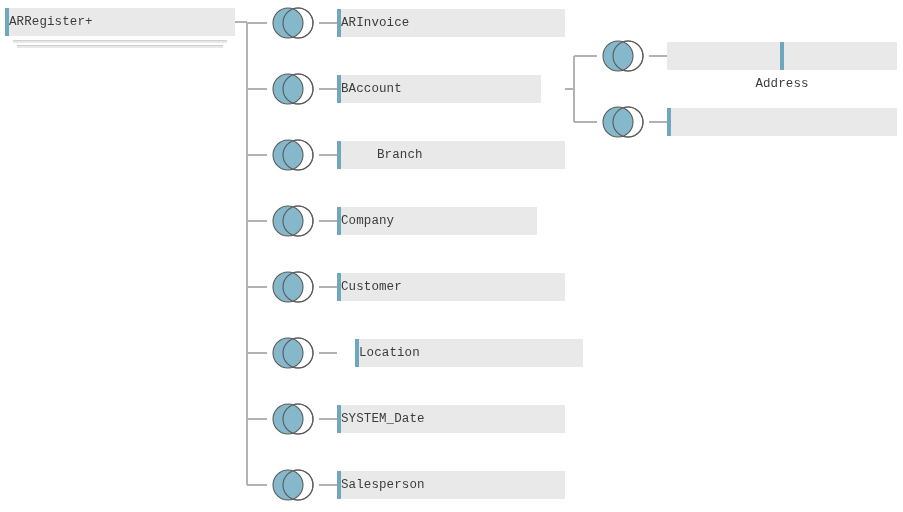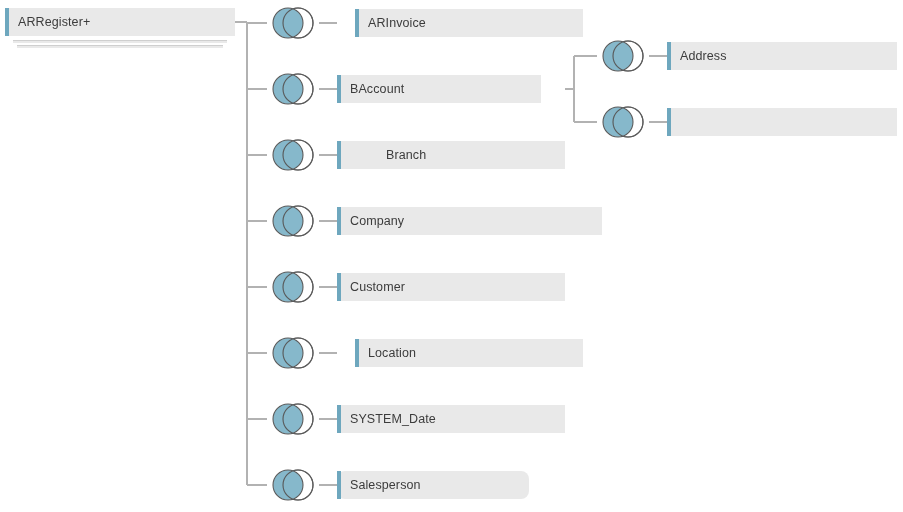--- a/index.html
+++ b/index.html
@@ -41,24 +41,24 @@
   }
   .node-accent {
     width: 4px;
     height: 28px;
     background: #6ea7be;
     flex: 0 0 auto;
   }
   .node-text {
     font-size: 12.5px;
     color: #3c3c3c;
-    padding-left: 9px;
     white-space: nowrap;
     line-height: 28px;
     letter-spacing: .1px;
+    font-family: Liberation Mono, monospace;
   }
 
   
   .root-stack {
     position: absolute;
     height: 3px;
     background: #e9e9e9;
     border-top: 1px solid #cfcfcf;
     box-sizing: border-box;
   }
@@ -108,21 +108,21 @@
         <div class="node-text">ARRegister+</div>
       </div>
       <div class="root-stack" style="left: 13px; top: 40px; width: 214px;"></div>
       <div class="root-stack" style="left: 17px; top: 45px; width: 206px;"></div>
       <div class="venn" style="left: 267px; top: 7px;"><svg width="52" height="32" viewBox="0 0 52 32" xmlns="http://www.w3.org/2000/svg">
           <circle cx="31" cy="16" r="15" fill="#ffffff" stroke="#5a5a5a" stroke-width="1.1"></circle>
           <circle cx="21" cy="16" r="15" fill="#7fb4c8" fill-opacity="0.95" stroke="#5a5a5a" stroke-width="1.1"></circle>
           <path d="M26 3.6 A15 15 0 0 0 26 28.4 A15 15 0 0 1 26 3.6 Z" fill="#7fb4c8" fill-opacity="0.55" stroke="none"></path>
           <circle cx="31" cy="16" r="15" fill="none" stroke="#5a5a5a" stroke-width="1.1"></circle>
         </svg></div>
-      <div class="node-bar" style="left: 337px; top: 9px; width: 228px; margin-left: 18px;">
+      <div class="node-bar" style="left: 337px; top: 9px; width: 228px;">
         <div class="node-accent"></div>
         <div class="node-text">ARInvoice</div>
       </div>
       <div class="venn" style="left: 267px; top: 73px;"><svg width="52" height="32" viewBox="0 0 52 32" xmlns="http://www.w3.org/2000/svg">
           <circle cx="31" cy="16" r="15" fill="#ffffff" stroke="#5a5a5a" stroke-width="1.1"></circle>
           <circle cx="21" cy="16" r="15" fill="#7fb4c8" fill-opacity="0.95" stroke="#5a5a5a" stroke-width="1.1"></circle>
           <path d="M26 3.6 A15 15 0 0 0 26 28.4 A15 15 0 0 1 26 3.6 Z" fill="#7fb4c8" fill-opacity="0.55" stroke="none"></path>
           <circle cx="31" cy="16" r="15" fill="none" stroke="#5a5a5a" stroke-width="1.1"></circle>
         </svg></div>
       <div class="node-bar" style="left: 337px; top: 75px; width: 204px;">
@@ -138,21 +138,21 @@
       <div class="node-bar" style="left: 337px; top: 141px; width: 228px; gap: 36px;">
         <div class="node-accent"></div>
         <div class="node-text">Branch</div>
       </div>
       <div class="venn" style="left: 267px; top: 205px;"><svg width="52" height="32" viewBox="0 0 52 32" xmlns="http://www.w3.org/2000/svg">
           <circle cx="31" cy="16" r="15" fill="#ffffff" stroke="#5a5a5a" stroke-width="1.1"></circle>
           <circle cx="21" cy="16" r="15" fill="#7fb4c8" fill-opacity="0.95" stroke="#5a5a5a" stroke-width="1.1"></circle>
           <path d="M26 3.6 A15 15 0 0 0 26 28.4 A15 15 0 0 1 26 3.6 Z" fill="#7fb4c8" fill-opacity="0.55" stroke="none"></path>
           <circle cx="31" cy="16" r="15" fill="none" stroke="#5a5a5a" stroke-width="1.1"></circle>
         </svg></div>
-      <div class="node-bar" style="left: 337px; top: 207px; width: 265px;">
+      <div class="node-bar" style="left: 337px; top: 207px; width: 200px;">
         <div class="node-accent"></div>
         <div class="node-text">Company</div>
       </div>
       <div class="venn" style="left: 267px; top: 271px;"><svg width="52" height="32" viewBox="0 0 52 32" xmlns="http://www.w3.org/2000/svg">
           <circle cx="31" cy="16" r="15" fill="#ffffff" stroke="#5a5a5a" stroke-width="1.1"></circle>
           <circle cx="21" cy="16" r="15" fill="#7fb4c8" fill-opacity="0.95" stroke="#5a5a5a" stroke-width="1.1"></circle>
           <path d="M26 3.6 A15 15 0 0 0 26 28.4 A15 15 0 0 1 26 3.6 Z" fill="#7fb4c8" fill-opacity="0.55" stroke="none"></path>
           <circle cx="31" cy="16" r="15" fill="none" stroke="#5a5a5a" stroke-width="1.1"></circle>
         </svg></div>
       <div class="node-bar" style="left: 337px; top: 273px; width: 228px;">
@@ -178,31 +178,31 @@
       <div class="node-bar" style="left: 337px; top: 405px; width: 228px;">
         <div class="node-accent"></div>
         <div class="node-text">SYSTEM_Date</div>
       </div>
       <div class="venn" style="left: 267px; top: 469px;"><svg width="52" height="32" viewBox="0 0 52 32" xmlns="http://www.w3.org/2000/svg">
           <circle cx="31" cy="16" r="15" fill="#ffffff" stroke="#5a5a5a" stroke-width="1.1"></circle>
           <circle cx="21" cy="16" r="15" fill="#7fb4c8" fill-opacity="0.95" stroke="#5a5a5a" stroke-width="1.1"></circle>
           <path d="M26 3.6 A15 15 0 0 0 26 28.4 A15 15 0 0 1 26 3.6 Z" fill="#7fb4c8" fill-opacity="0.55" stroke="none"></path>
           <circle cx="31" cy="16" r="15" fill="none" stroke="#5a5a5a" stroke-width="1.1"></circle>
         </svg></div>
-      <div class="node-bar" style="left: 337px; top: 471px; width: 192px; border-radius: 8px;">
+      <div class="node-bar" style="left: 337px; top: 471px; width: 228px;">
         <div class="node-accent"></div>
         <div class="node-text">Salesperson</div>
       </div>
       <div class="venn" style="left: 597px; top: 40px;"><svg width="52" height="32" viewBox="0 0 52 32" xmlns="http://www.w3.org/2000/svg">
           <circle cx="31" cy="16" r="15" fill="#ffffff" stroke="#5a5a5a" stroke-width="1.1"></circle>
           <circle cx="21" cy="16" r="15" fill="#7fb4c8" fill-opacity="0.95" stroke="#5a5a5a" stroke-width="1.1"></circle>
           <path d="M26 3.6 A15 15 0 0 0 26 28.4 A15 15 0 0 1 26 3.6 Z" fill="#7fb4c8" fill-opacity="0.55" stroke="none"></path>
           <circle cx="31" cy="16" r="15" fill="none" stroke="#5a5a5a" stroke-width="1.1"></circle>
         </svg></div>
-      <div class="node-bar" style="left: 667px; top: 42px; width: 230px;">
+      <div class="node-bar" style="left: 667px; top: 42px; width: 230px; flex-direction: column;">
         <div class="node-accent"></div>
         <div class="node-text">Address</div>
       </div>
       <div class="venn" style="left: 597px; top: 106px;"><svg width="52" height="32" viewBox="0 0 52 32" xmlns="http://www.w3.org/2000/svg">
           <circle cx="31" cy="16" r="15" fill="#ffffff" stroke="#5a5a5a" stroke-width="1.1"></circle>
           <circle cx="21" cy="16" r="15" fill="#7fb4c8" fill-opacity="0.95" stroke="#5a5a5a" stroke-width="1.1"></circle>
           <path d="M26 3.6 A15 15 0 0 0 26 28.4 A15 15 0 0 1 26 3.6 Z" fill="#7fb4c8" fill-opacity="0.55" stroke="none"></path>
           <circle cx="31" cy="16" r="15" fill="none" stroke="#5a5a5a" stroke-width="1.1"></circle>
         </svg></div>
       <div class="node-bar" style="left: 667px; top: 108px; width: 230px;">

